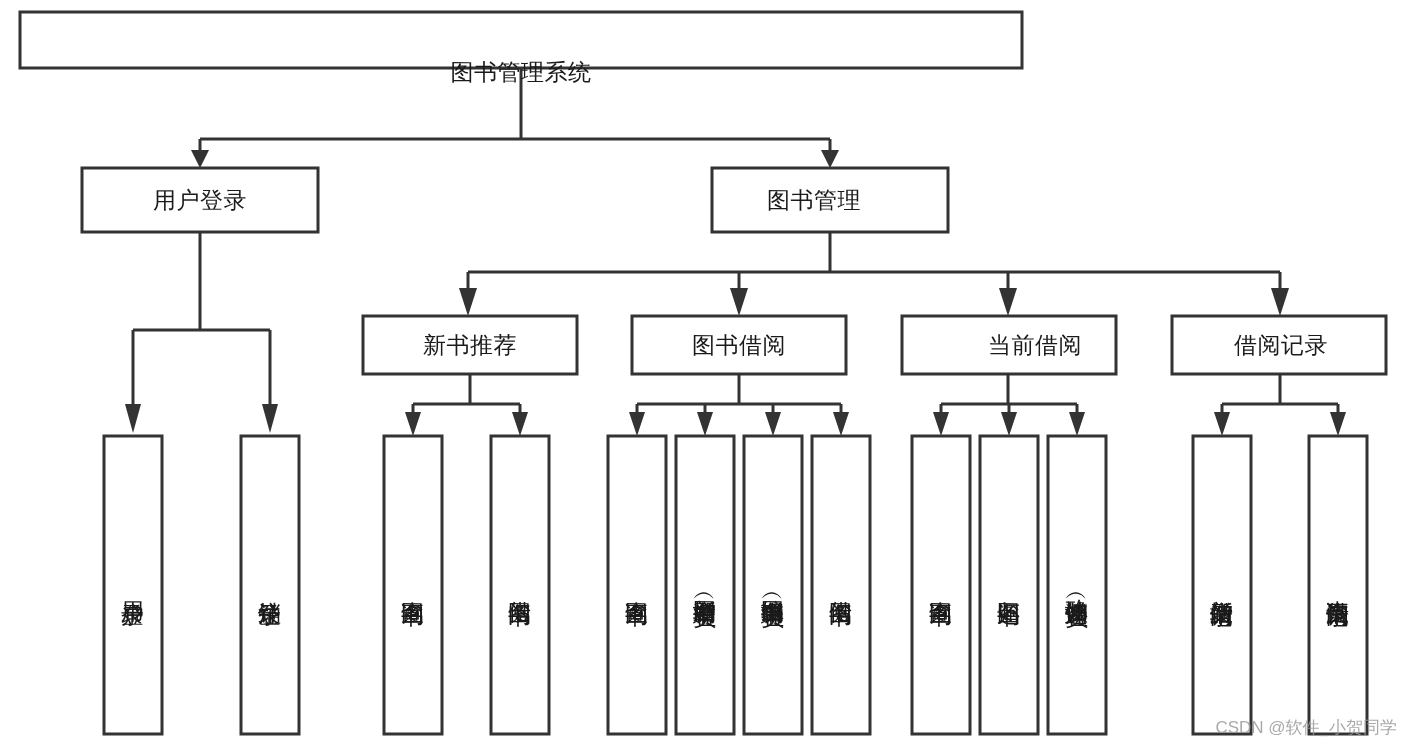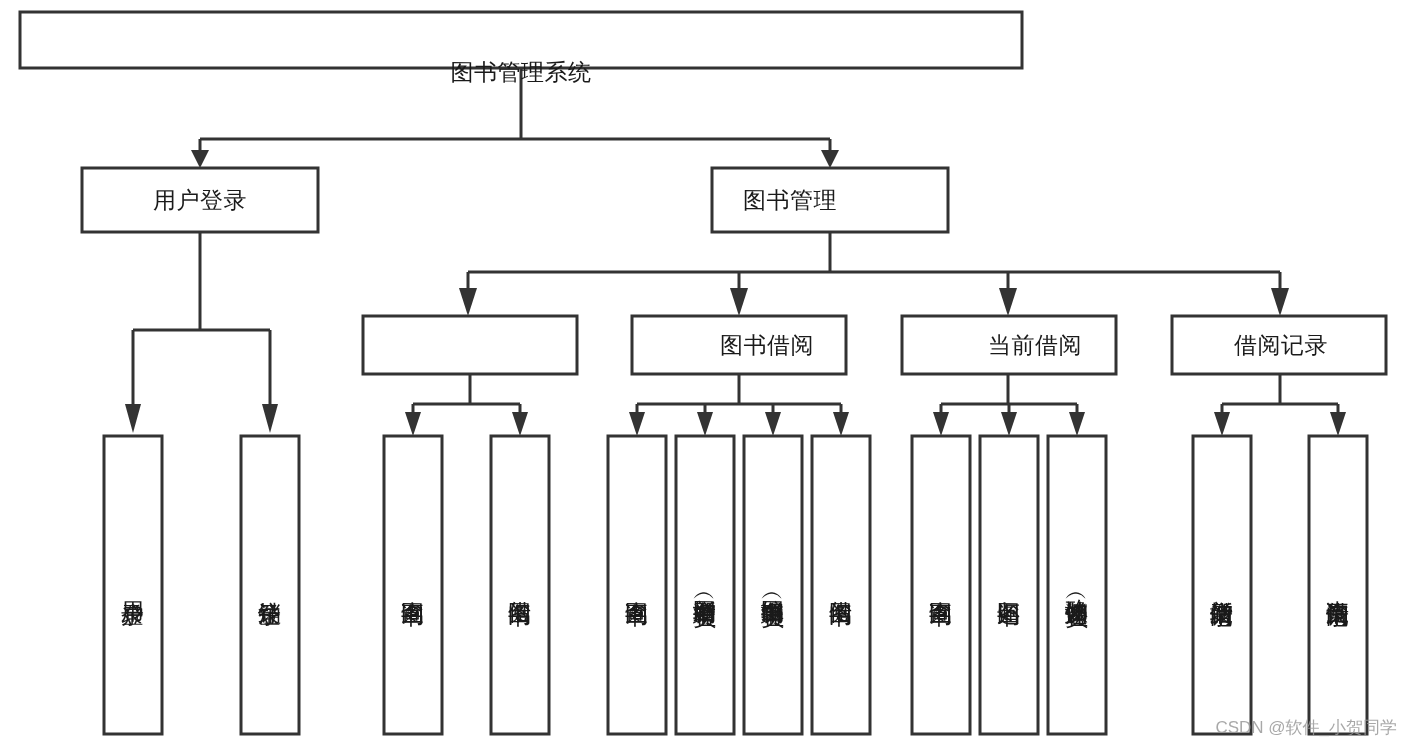--- a/index.html
+++ b/index.html
@@ -169,23 +169,24 @@
     <rect class="node-box" x="1048" y="436" width="58" height="298"></rect>
 
     <rect class="node-box" x="1193" y="436" width="58" height="298"></rect>
     <rect class="node-box" x="1309" y="436" width="58" height="298"></rect>
 
   </svg>
 
   <div class="node-label-h" style="left:20px; top:12px; width:1002px; height:56px;margin-top:32px;">图书管理系统</div>
 
   <div class="node-label-h" style="left:82px; top:168px; width:236px; height:64px;">用户登录</div>
-  <div class="node-label-h" style="left:688px; top:168px; width:204px; height:64px;">图书管理</div>
-
-  <div class="node-label-h" style="left:632px; top:316px; width:214px; height:58px;margin-left:28px;">图书借阅</div>
+  <div class="node-label-h" style="left:712px; top:168px; width:204px; height:64px;">图书管理</div>
+
+  <div class="node-label-h" style="left:363px; top:316px; width:214px; height:58px;">新书推荐</div>
+  <div class="node-label-h" style="left:632px; top:316px; width:214px; height:58px;">图书借阅</div>
   <div class="node-label-h" style="left:928px; top:316px; width:214px; height:58px;">当前借阅</div>
   <div class="node-label-h" style="left:1172px; top:316px; width:218px; height:58px;">借阅记录</div>
 
   <div class="node-label-v" style="left:104px; top:436px; width:58px; height:298px;">用户登录</div>
   <div class="node-label-v" style="left:241px; top:436px; width:58px; height:298px;">注销登录</div>
 
   <div class="node-label-v" style="left:384px; top:436px; width:58px; height:298px;">查询图书</div>
   <div class="node-label-v" style="left:491px; top:436px; width:58px; height:298px;">借阅图书</div>
 
   <div class="node-label-v" style="left:608px; top:436px; width:58px; height:298px;">查询图书</div>

